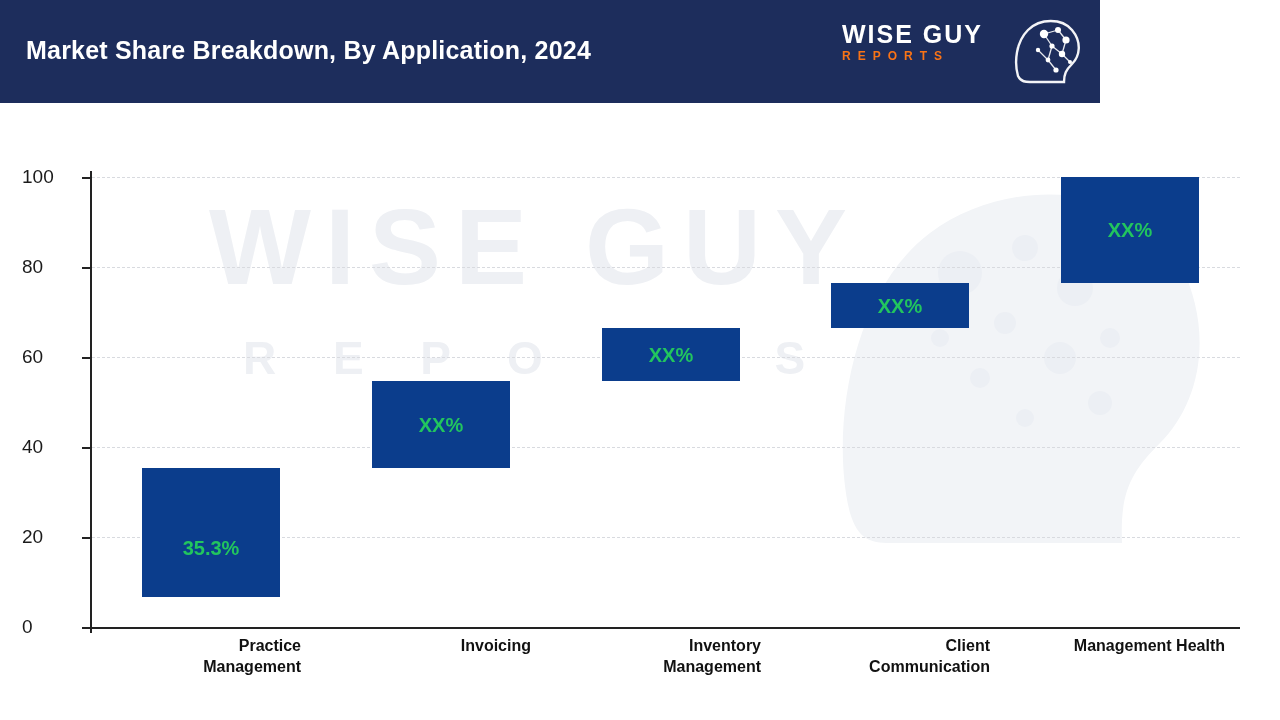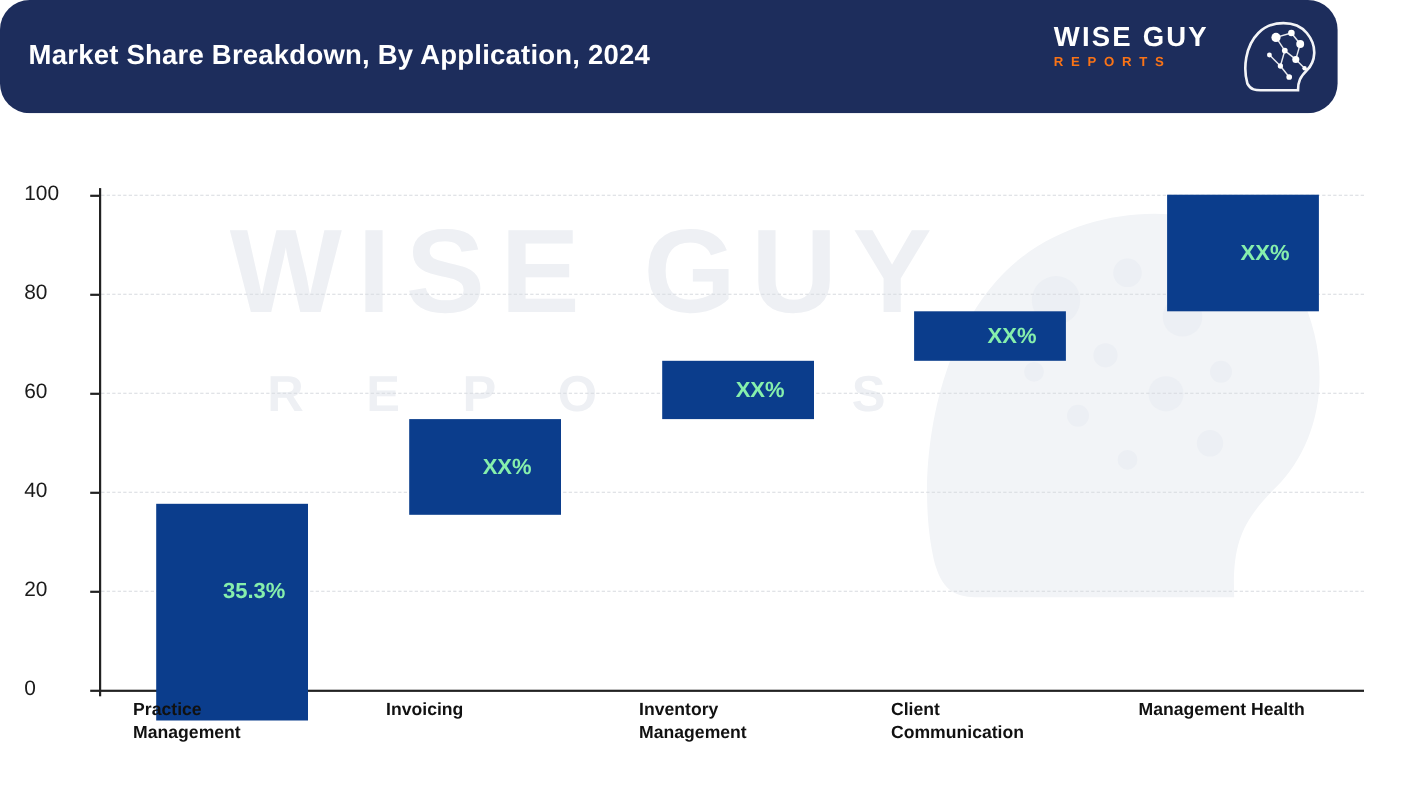--- a/index.html
+++ b/index.html
@@ -19,25 +19,24 @@
     height: 720px;
     background: #ffffff;
     box-sizing: border-box;
   }
 
   
   .header {
     position: absolute;
     left: 0;
     top: 0;
-    width: 1216px;
+    width: 1100px;
     height: 103px;
     background: #1d2d5c;
     box-sizing: border-box;
-    border-radius: 27px;
   }
   .header-title {
     position: absolute;
     left: 26px;
     top: 36px;
     font-size: 25px;
     font-weight: bold;
     color: #ffffff;
     letter-spacing: 0.2px;
     white-space: nowrap;
@@ -157,30 +156,29 @@
 
   .bar {
     position: absolute;
     background: #0b3d8c;
     box-sizing: border-box;
   }
   .bar-label {
     position: absolute;
     width: 100%;
     text-align: center;
-    color: #86efac;
+    color: #22c55e;
     font-size: 20px;
     font-weight: bold;
     white-space: nowrap;
-    padding-left: 20px;
   }
   .cat-label {
     position: absolute;
     top: 532px;
-    text-align: left;
+    text-align: right;
     font-size: 16px;
     font-weight: bold;
     color: #111111;
     line-height: 21px;
   }
 </style>
 </head>
 <body>
 
 <div class="page">
@@ -258,21 +256,21 @@
     <div class="tick-mark" style="top:434px;"></div>
     <div class="tick-mark" style="top:524px;"></div>
 
     <div class="tick-label" style="top:74px;">100</div>
     <div class="tick-label" style="top:164px;">80</div>
     <div class="tick-label" style="top:254px;">60</div>
     <div class="tick-label" style="top:344px;">40</div>
     <div class="tick-label" style="top:434px;">20</div>
     <div class="tick-label" style="top:524px;">0</div>
 
-    <div class="bar" style="left:142px; width:138px; top:355px; height:197px;">
+    <div class="bar" style="left:142px; width:138px; top:365px; height:129px;">
       <div class="bar-label" style="top:69px;">35.3%</div>
     </div>
 
     <div class="bar" style="left:372px; width:138px; top:278px; height:87px;">
       <div class="bar-label" style="top:33px;">XX%</div>
     </div>
 
     <div class="bar" style="left:602px; width:138px; top:225px; height:53px;">
       <div class="bar-label" style="top:16px;">XX%</div>
     </div>

